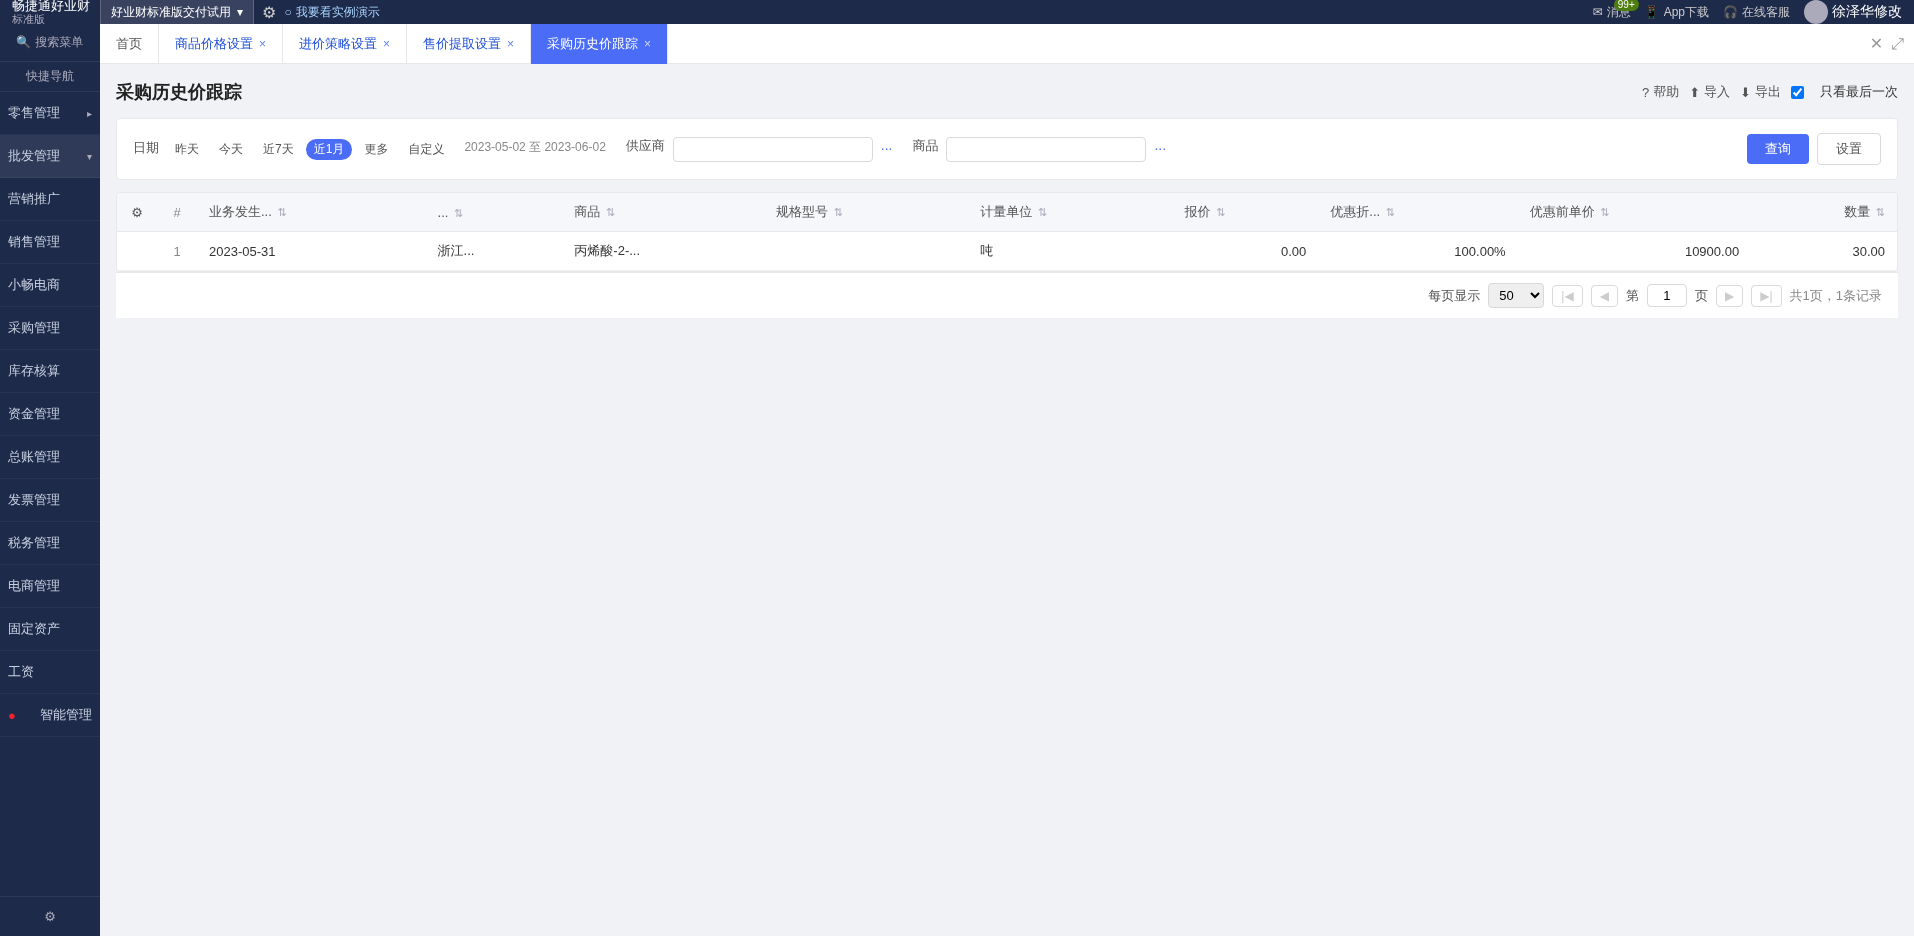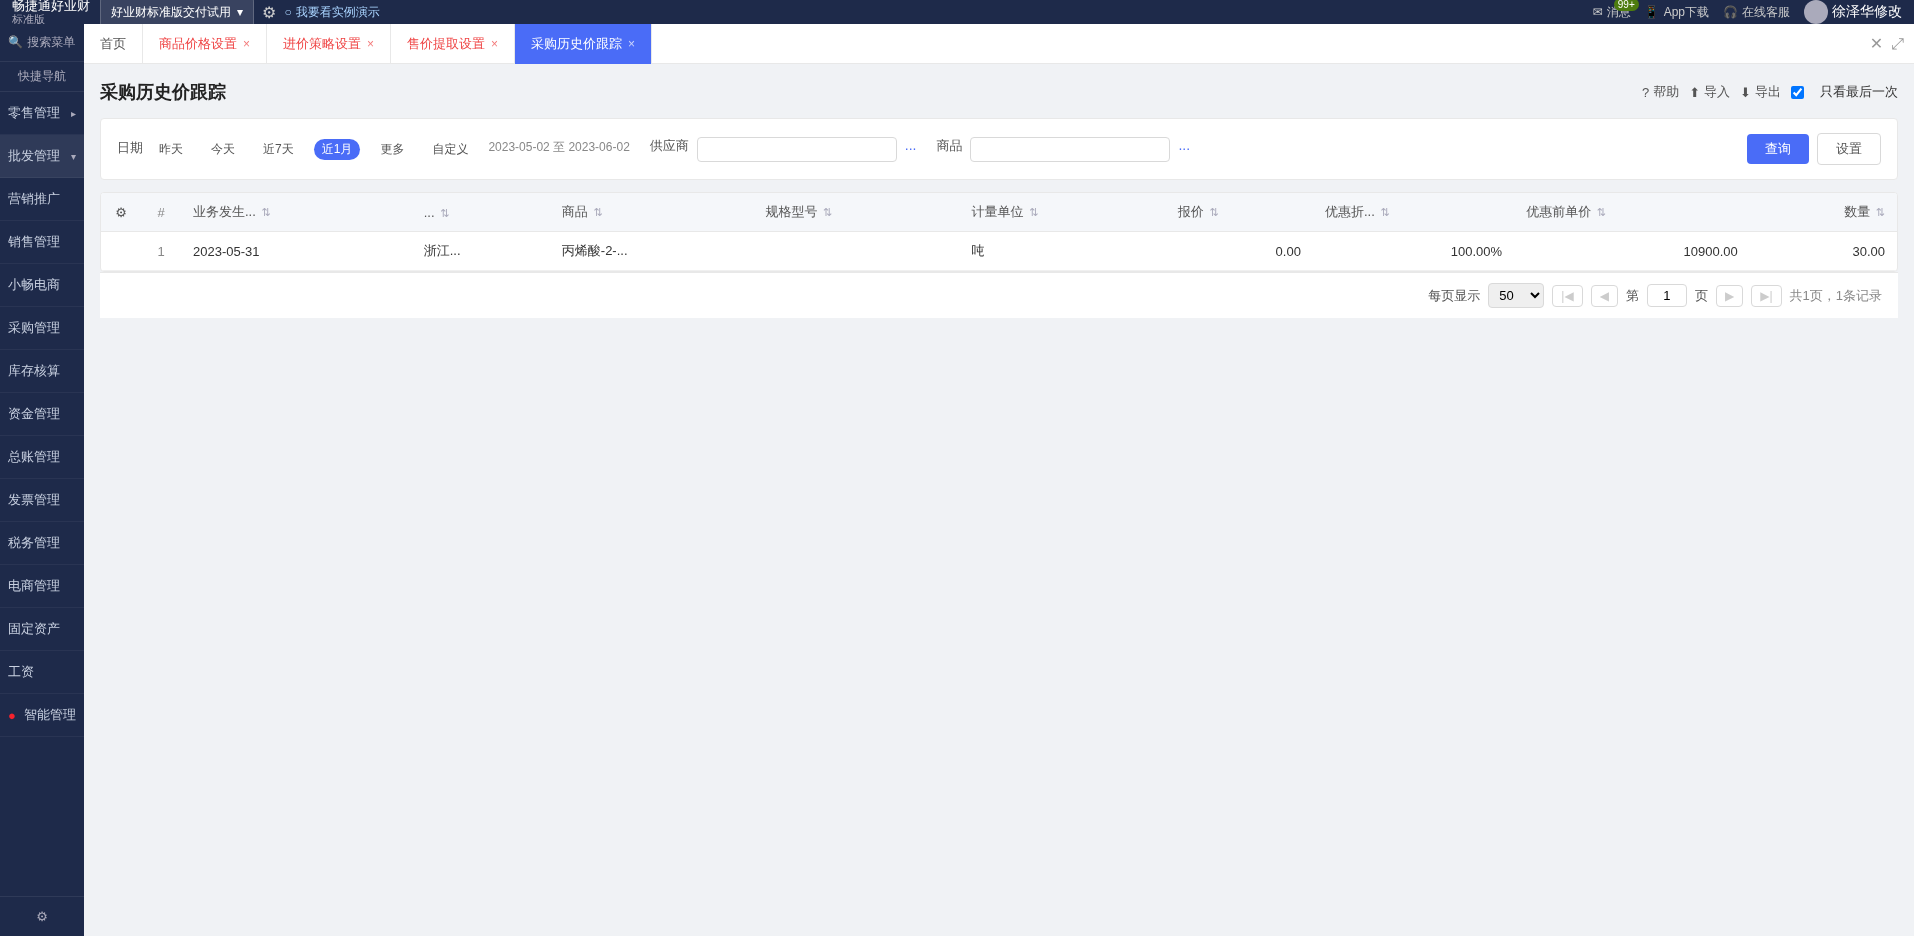--- a/index.html
+++ b/index.html
@@ -16,56 +16,56 @@
     .demo-link { color: #aad4ff; font-size: 12px; cursor: pointer; display: flex; align-items: center; gap: 4px; }
     .top-bar-right { display: flex; align-items: center; gap: 14px; color: #ccc; font-size: 12px; }
     .top-bar-right .badge-item { display: flex; align-items: center; gap: 4px; cursor: pointer; position: relative; }
     .badge { background: #4d7c0f; color: #fff; border-radius: 8px; padding: 1px 4px; font-size: 10px; position: absolute; top: -6px; right: -8px; text-align: center; }
     .user-name { color: #fff; font-size: 14px; cursor: pointer; }
 
     
     .main-layout { display: flex; flex: 1; overflow: hidden; }
 
     
-    .sidebar { width: 84px; background: #1e2a4a; color: #cdd; display: flex; flex-direction: column; flex-shrink: 0; overflow-y: auto; }
+    .sidebar { width: 100px; background: #1e2a4a; color: #cdd; display: flex; flex-direction: column; flex-shrink: 0; overflow-y: auto; }
     .sidebar-search { padding: 10px 8px; text-align: center; color: #aab; font-size: 12px; cursor: pointer; border-bottom: 1px solid rgba(255,255,255,0.08); }
     .sidebar-nav { padding: 6px 8px; text-align: center; color: #aab; font-size: 12px; cursor: pointer; border-bottom: 1px solid rgba(255,255,255,0.08); }
     .sidebar-item { padding: 12px 8px; text-align: center; font-size: 13px; color: #c8d0e0; cursor: pointer; display: flex; align-items: center; justify-content: space-between; border-bottom: 1px solid rgba(255,255,255,0.05); }
     .sidebar-item .arrow { font-size: 10px; color: #aab; }
     .sidebar-item.expanded { background: rgba(255,255,255,0.08); }
     .sidebar-bottom { margin-top: auto; padding: 12px 8px; text-align: center; color: #aab; border-top: 1px solid rgba(255,255,255,0.08); cursor: pointer; }
     .sidebar-dot { color: #f5222d; margin-right: 2px; }
 
     
     .content-area { flex: 1; display: flex; flex-direction: column; overflow: hidden; background: #f0f2f5; }
 
     
     .tab-bar { background: #fff; display: flex; align-items: center; border-bottom: 1px solid #e8e8e8; flex-shrink: 0; height: 40px; padding: 0 0 0 0; }
-    .tab-item { padding: 0 16px; height: 40px; display: flex; align-items: center; font-size: 13px; color: #ef4444; cursor: pointer; border-right: 1px solid #e8e8e8; white-space: nowrap; gap: 6px; }
+    .tab-item { padding: 0 16px; height: 40px; display: flex; align-items: center; font-size: 13px; color: #1d4ed8; cursor: pointer; border-right: 1px solid #e8e8e8; white-space: nowrap; gap: 6px; }
     .tab-item.active { background: #4a6cf7; color: #fff; }
     .tab-close { font-size: 12px; cursor: pointer; opacity: 0.7; }
     .tab-home { padding: 0 16px; height: 40px; display: flex; align-items: center; font-size: 13px; color: #555; cursor: pointer; border-right: 1px solid #e8e8e8; }
     .tab-actions { margin-left: auto; display: flex; align-items: center; gap: 8px; padding: 0 10px; }
     .tab-action-btn { color: #999; cursor: pointer; font-size: 16px; }
 
     
     .page-content { flex: 1; overflow-y: auto; padding: 16px; }
     .page-header { display: flex; align-items: center; justify-content: space-between; margin-bottom: 14px; }
     .page-title { font-size: 18px; font-weight: bold; color: #222; }
     .page-header-actions { display: flex; align-items: center; gap: 10px; }
     .header-action-btn { display: flex; align-items: center; gap: 4px; color: #555; font-size: 13px; cursor: pointer; }
     .checkbox-only { display: flex; align-items: center; gap: 16px; }
     .checkbox-only input { cursor: pointer; }
 
     
     .filter-area { background: #fff; border: 1px solid #e8e8e8; border-radius: 4px; padding: 14px 16px; margin-bottom: 12px; }
     .filter-row { display: flex; align-items: center; gap: 20px; flex-wrap: wrap; }
     .filter-item { display: flex; gap: 8px; }
     .filter-label { color: #555; font-size: 13px; white-space: nowrap; }
-    .date-options { display: flex; align-items: center; gap: 12px; }
+    .date-options { display: flex; align-items: center; gap: 4px; }
     .date-btn { padding: 2px 8px; border-radius: 12px; font-size: 12px; cursor: pointer; color: #555; }
     .date-btn.active { background: #4a6cf7; color: #fff; }
     .date-range { font-size: 12px; color: #888; margin-left: 4px; }
     .filter-input { border: 1px solid #d9d9d9; border-radius: 4px; padding: 4px 8px; font-size: 13px; width: 200px; outline: none; }
     .filter-dots { color: #4a6cf7; cursor: pointer; font-size: 14px; }
     .filter-actions { margin-left: auto; display: flex; gap: 8px; align-items: center; }
     .btn-query { background: #4a6cf7; color: #fff; border: none; border-radius: 4px; padding: 6px 18px; font-size: 13px; cursor: pointer; }
     .btn-settings { background: #fff; color: #555; border: 1px solid #d9d9d9; border-radius: 4px; padding: 6px 18px; font-size: 13px; cursor: pointer; }
 
     

